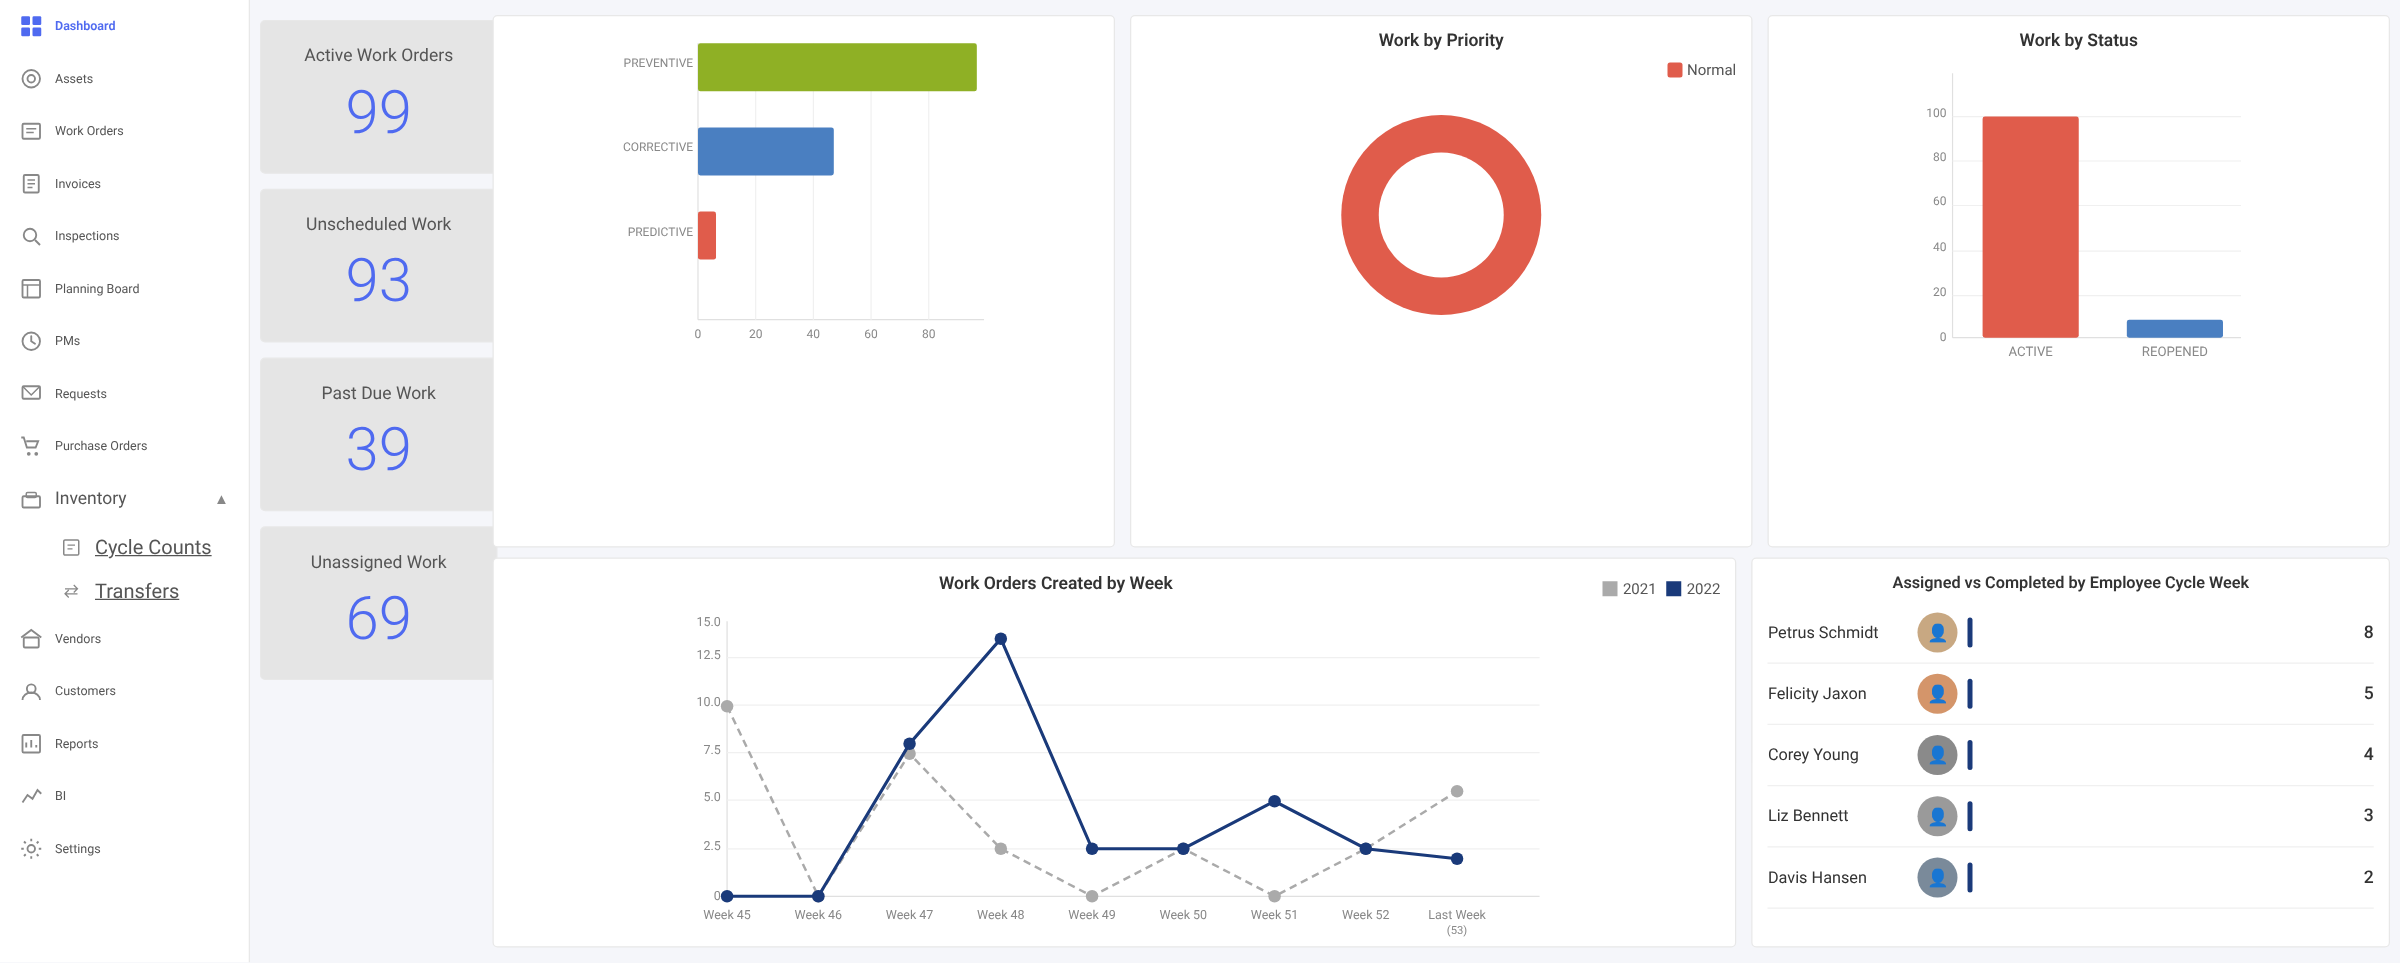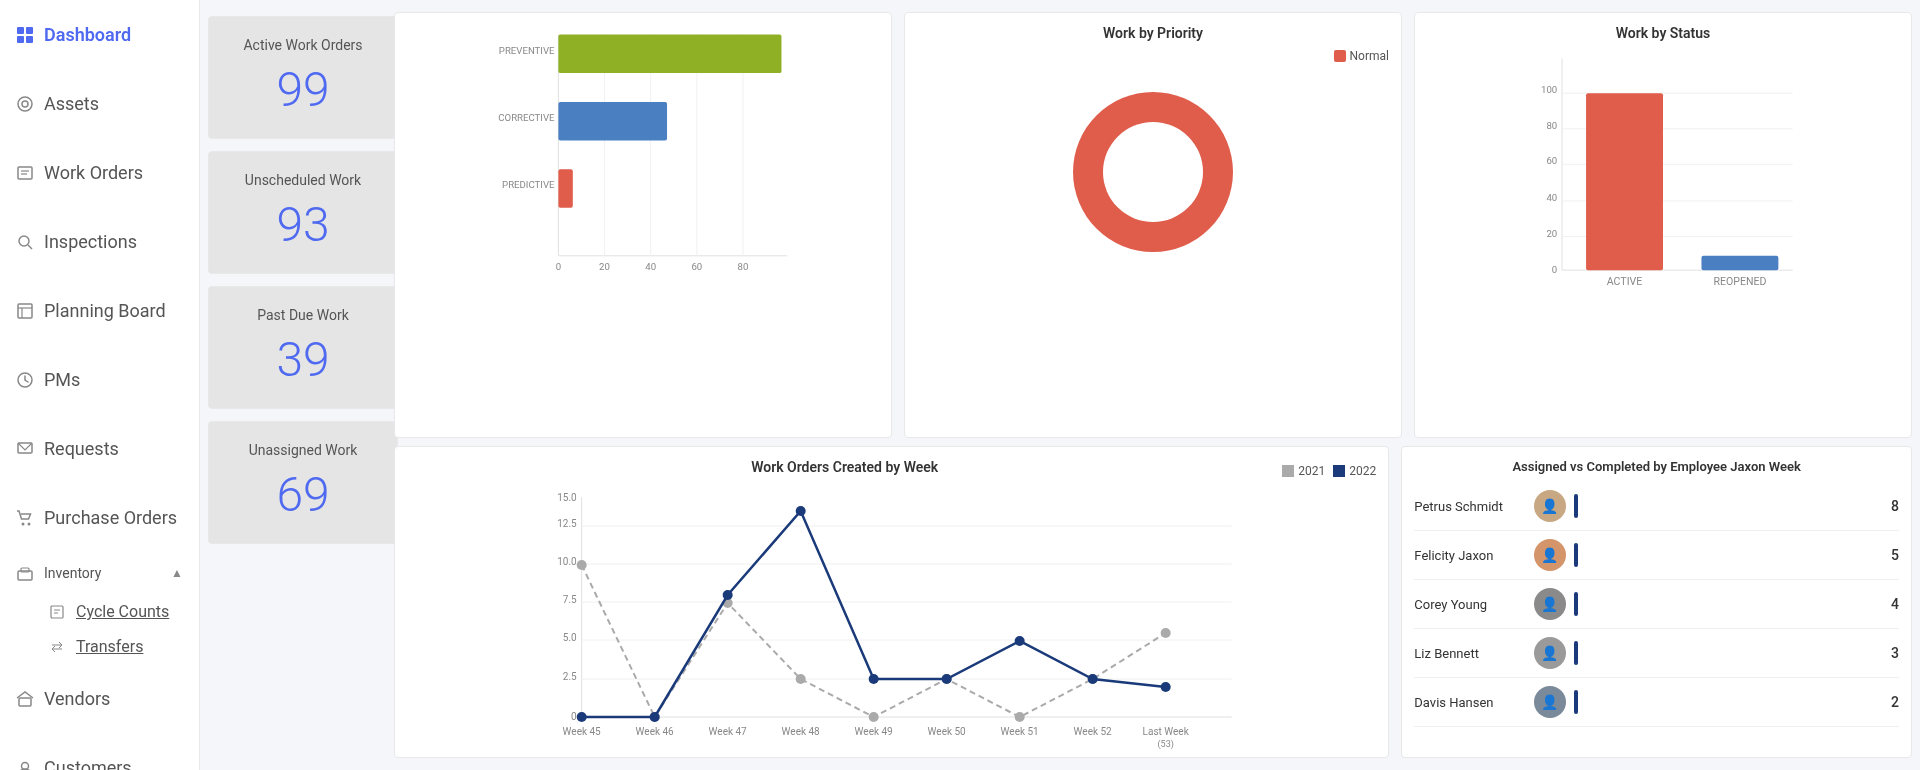--- a/index.html
+++ b/index.html
@@ -1,20 +1,20 @@
 <!DOCTYPE html>
 <html><head>
   <meta charset="utf-8">
   <style>
     * { box-sizing: border-box; margin: 0; padding: 0; }
     body { font-family: -apple-system, BlinkMacSystemFont, 'Segoe UI', Roboto, sans-serif; background: #f5f6fa; display: flex; height: 770px; overflow: hidden; }
 
     
     .sidebar { width: 200px; background: #fff; border-right: 1px solid #e8e8e8; display: flex; flex-direction: column; flex-shrink: 0; overflow-y: auto; }
-    .sidebar-item { display: flex; align-items: center; gap: 10px; padding: 24px 16px; cursor: pointer; color: #555; font-size: 18px; }
+    .sidebar-item { display: flex; align-items: center; gap: 10px; padding: 12px 16px; cursor: pointer; color: #555; font-size: 10px; }
     .sidebar-item.active { color: #4f6af0; font-weight: 600; }
     .sidebar-item.active .sidebar-icon { color: #4f6af0; }
     .sidebar-icon { width: 18px; height: 18px; flex-shrink: 0; display: flex; align-items: center; justify-content: center; font-size: 16px; color: #888; }
     .sidebar-sub { padding-left: 32px; }
     .sidebar-sub .sidebar-item { padding: 8px 16px; font-size: 16px; text-decoration: underline; }
     .inventory-toggle { display: flex; align-items: center; justify-content: space-between; padding: 12px 16px; cursor: pointer; color: #555; font-size: 14px; }
     .inventory-left { display: flex; align-items: center; gap: 10px; }
 
     
     .main { flex: 1; overflow-y: auto; padding: 0; }
@@ -58,20 +58,31 @@
   </div>
   <div class="sidebar-item">
     <span class="sidebar-icon">
       <svg width="18" height="18" viewBox="0 0 18 18" fill="none">
           <rect x="2" y="3" width="14" height="12" rx="1" stroke="#888" stroke-width="1.5"></rect>
           <line x1="5" y1="7" x2="13" y2="7" stroke="#888" stroke-width="1.2"></line>
           <line x1="5" y1="10" x2="11" y2="10" stroke="#888" stroke-width="1.2"></line>
         </svg>
     </span>
     <span>Work Orders</span>
+  </div>
+  <div class="sidebar-item">
+    <span class="sidebar-icon">
+      <svg width="18" height="18" viewBox="0 0 18 18" fill="none">
+          <rect x="3" y="2" width="12" height="14" rx="1" stroke="#888" stroke-width="1.5"></rect>
+          <line x1="6" y1="6" x2="12" y2="6" stroke="#888" stroke-width="1.2"></line>
+          <line x1="6" y1="9" x2="12" y2="9" stroke="#888" stroke-width="1.2"></line>
+          <line x1="6" y1="12" x2="10" y2="12" stroke="#888" stroke-width="1.2"></line>
+        </svg>
+    </span>
+    <span>Invoices</span>
   </div>
   <div class="sidebar-item">
     <span class="sidebar-icon">
       <svg width="18" height="18" viewBox="0 0 18 18" fill="none">
           <circle cx="8" cy="8" r="5" stroke="#888" stroke-width="1.5"></circle>
           <line x1="12" y1="12" x2="16" y2="16" stroke="#888" stroke-width="1.5"></line>
         </svg>
     </span>
     <span>Inspections</span>
   </div>
@@ -360,21 +371,21 @@
             <text x="332" y="248" text-anchor="middle" font-size="10" fill="#888">Week 49</text>
             <text x="405" y="248" text-anchor="middle" font-size="10" fill="#888">Week 50</text>
             <text x="478" y="248" text-anchor="middle" font-size="10" fill="#888">Week 51</text>
             <text x="551" y="248" text-anchor="middle" font-size="10" fill="#888">Week 52</text>
             <text x="624" y="248" text-anchor="middle" font-size="10" fill="#888">Last Week</text>
             <text x="624" y="260" text-anchor="middle" font-size="9" fill="#888">(53)</text>
           </svg>
         </div>
 
         <div class="chart-panel" style="flex: 1; overflow-y: auto;">
-          <div class="chart-title" style="font-size: 13px;">Assigned vs Completed by Employee Jaxon Week</div>
+          <div class="chart-title" style="font-size: 13px;">Assigned vs Completed by Employee Cycle Week</div>
           <div id="employee-list" style="margin-top: 8px;">
 
           <div class="employee-row">
       <div class="employee-name" style="font-size:13px; color:#333; width:120px;">Petrus Schmidt</div>
       <div class="employee-avatar" style="background:#c8a882; width:32px; height:32px; border-radius:50%; flex-shrink:0; display:flex; align-items:center; justify-content:center; font-size:14px;">👤</div>
       <div style="flex:1; display:flex; align-items:center; margin: 0 8px;">
         <div style="width:4px; height:24px; background:#1a3a7a; border-radius:2px;"></div>
       </div>
       <div class="employee-count" style="font-size:14px; color:#333; font-weight:500; width:20px; text-align:right;">8</div>
     </div>

